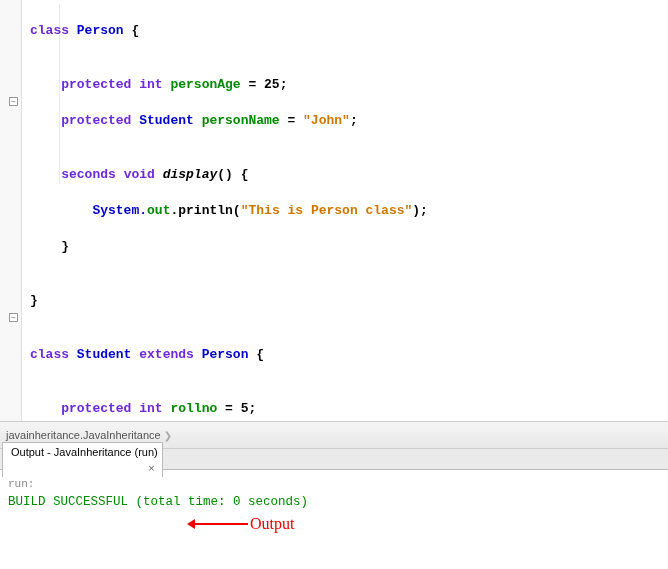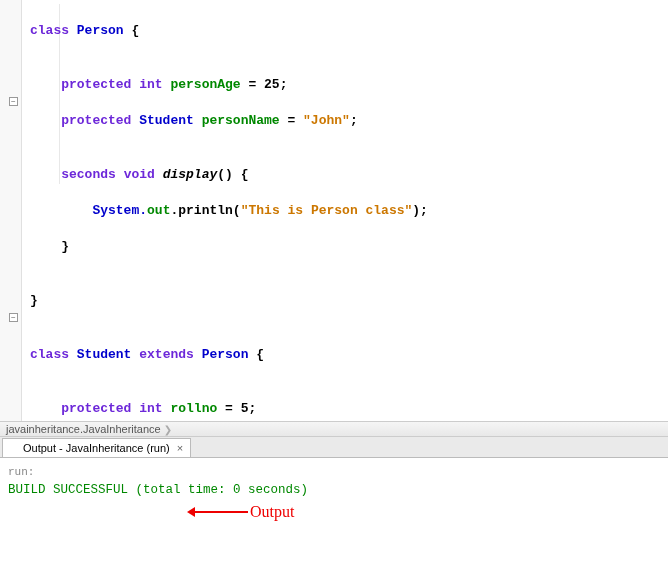--- a/index.html
+++ b/index.html
@@ -10,24 +10,24 @@
 .code { position:absolute; left:22px; top:0; right:0; padding:4px 8px; white-space:pre; line-height:18px; font-weight:bold; }
 .kw { color:#6d28d9; }
 .type { color:#0000cc; }
 .field { color:#008800; }
 .method { color:#000; }
 .methoddef { font-weight:bold; font-style:italic; }
 .str { color:#cc7700; }
 .num { color:#000; }
 .punc { color:#000; }
 .guide { position:absolute; left:59px; top:0; width:1px; background:#e8e8e8; }
-.breadcrumb { height:16px; background:linear-gradient(#f5f5f5,#e8e8e8); border-top:1px solid #ccc; border-bottom:1px solid #ccc; font-family:Tahoma,sans-serif; font-size:11px; color:#555; padding:2px 6px; display:flex; align-items:center; }
+.breadcrumb { height:28px; background:linear-gradient(#f5f5f5,#e8e8e8); border-top:1px solid #ccc; border-bottom:1px solid #ccc; font-family:Tahoma,sans-serif; font-size:11px; color:#555; padding:2px 6px; display:flex; align-items:center; }
 .bc-arrow { color:#aaa; margin:0 3px; font-size:10px; }
 .output-tab { height:21px; background:#eaeaea; border-bottom:1px solid #bbb; display:flex; align-items:center; font-family:Tahoma,sans-serif; font-size:11px; }
-.tab-item { padding:3px 4px 3px 20px; background:#fff; border:1px solid #bbb; border-bottom:none; display:flex; align-items:flex-end; gap:4px; margin-left:2px; }
+.tab-item { padding:3px 4px 3px 8px; background:#fff; border:1px solid #bbb; border-bottom:none; display:flex; align-items:flex-end; gap:4px; margin-left:2px;flex-direction:column; }
 .tab-close { font-family:Arial; color:#666; cursor:pointer; padding:0 3px; font-size:11px; }
 .output-body { padding:6px 8px; font-family:Consolas,"Courier New",monospace; font-size:12.5px; line-height:16px; position:relative; height:79px; }
 .run-label { color:#888; font-size:11px; }
 .redbox { border:2px solid #ee0000; padding:1px 4px; display:inline-block; margin-top:2px; }
 .build { color:#008800; margin-top:2px; }
 .arrow-annot { position:absolute; left:190px; top:46px; display:flex; align-items:center; gap:2px; color:#ee0000; font-family:"Times New Roman",serif; font-size:16px; }
 .arrow-line { width:58px; height:2px; background:#ee0000; position:relative; }
 .arrow-line::before { content:""; position:absolute; left:-8px; top:-4px; border:5px solid transparent; border-right:8px solid #ee0000; }
 </style>
 </head>

